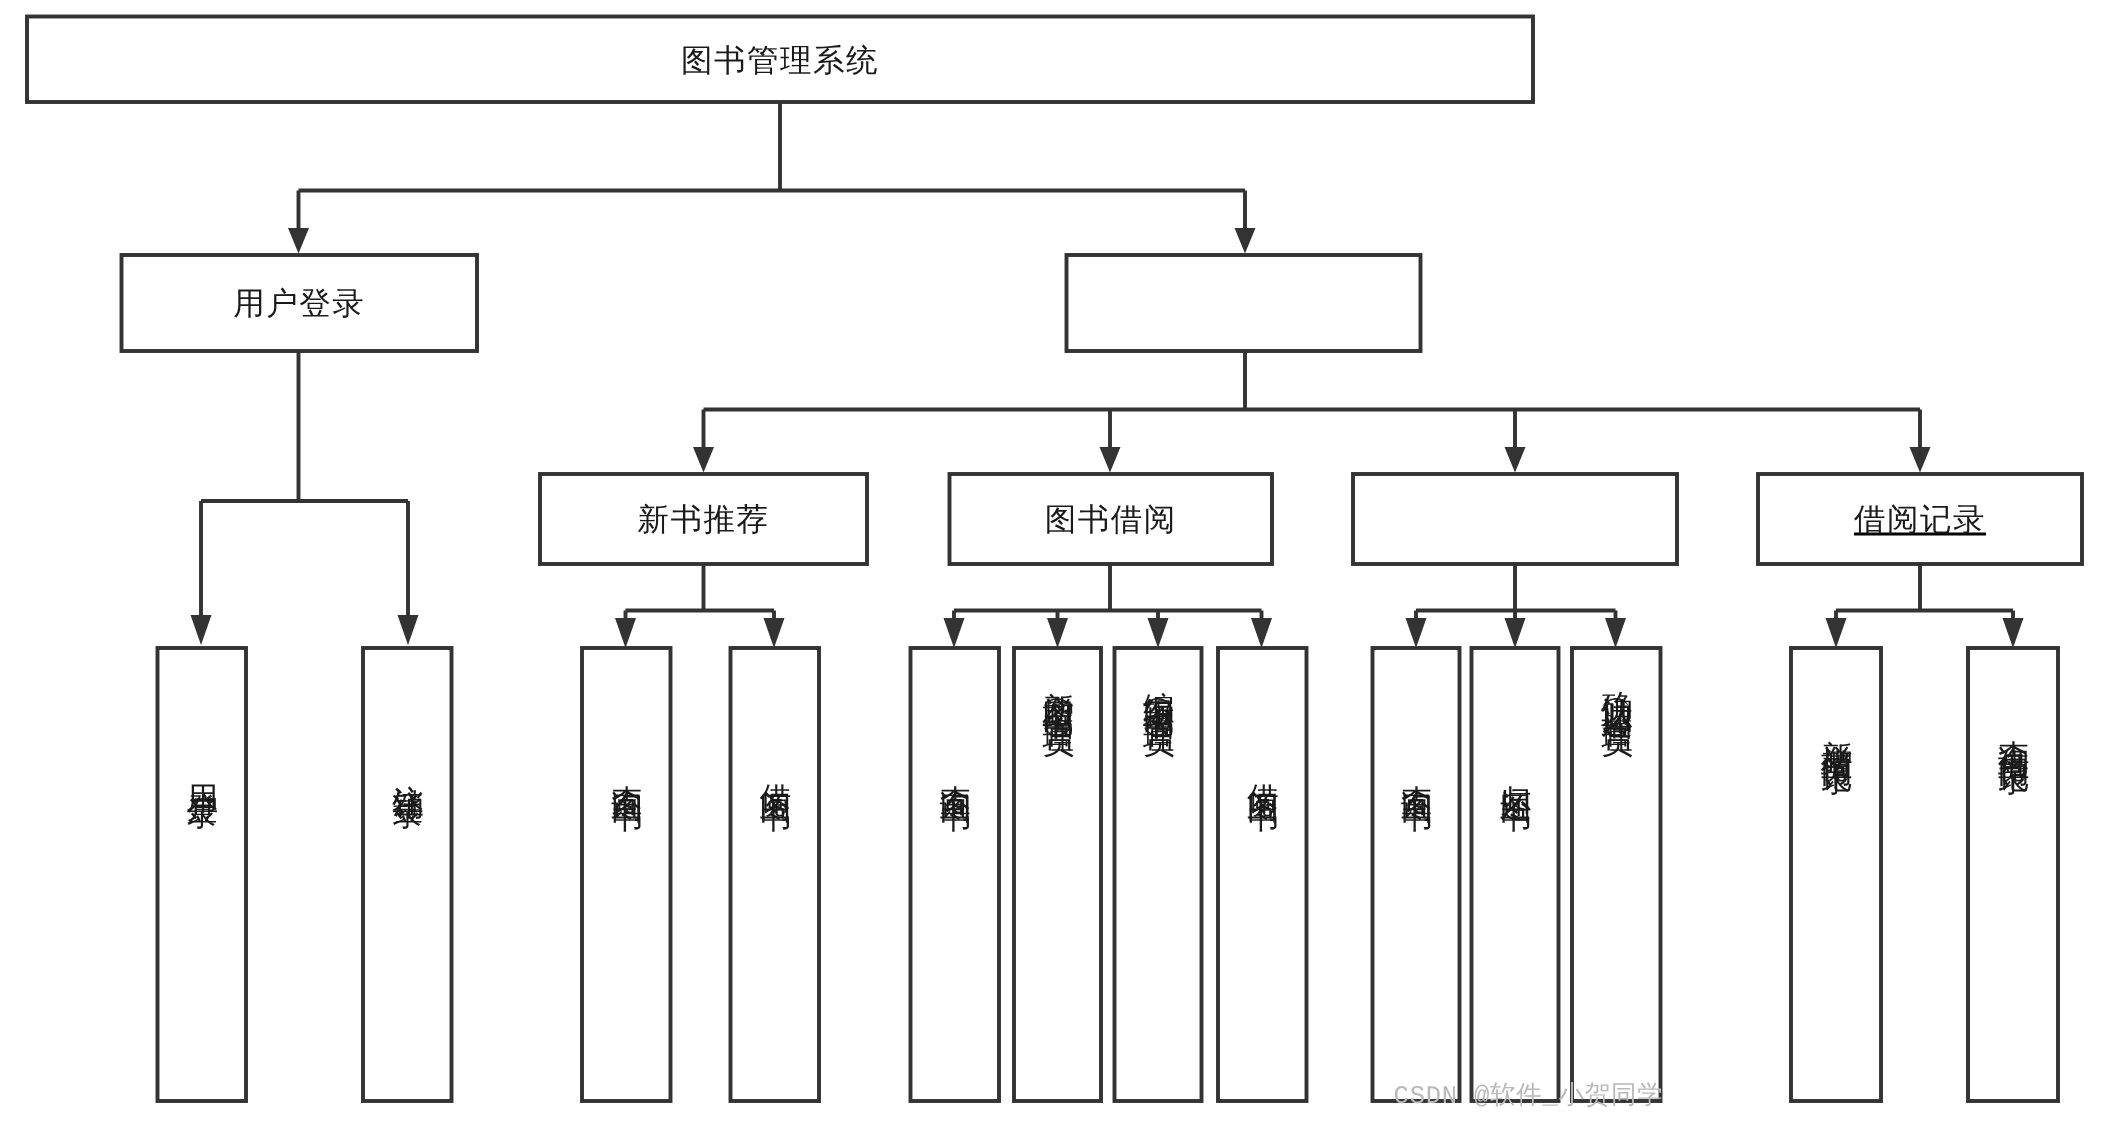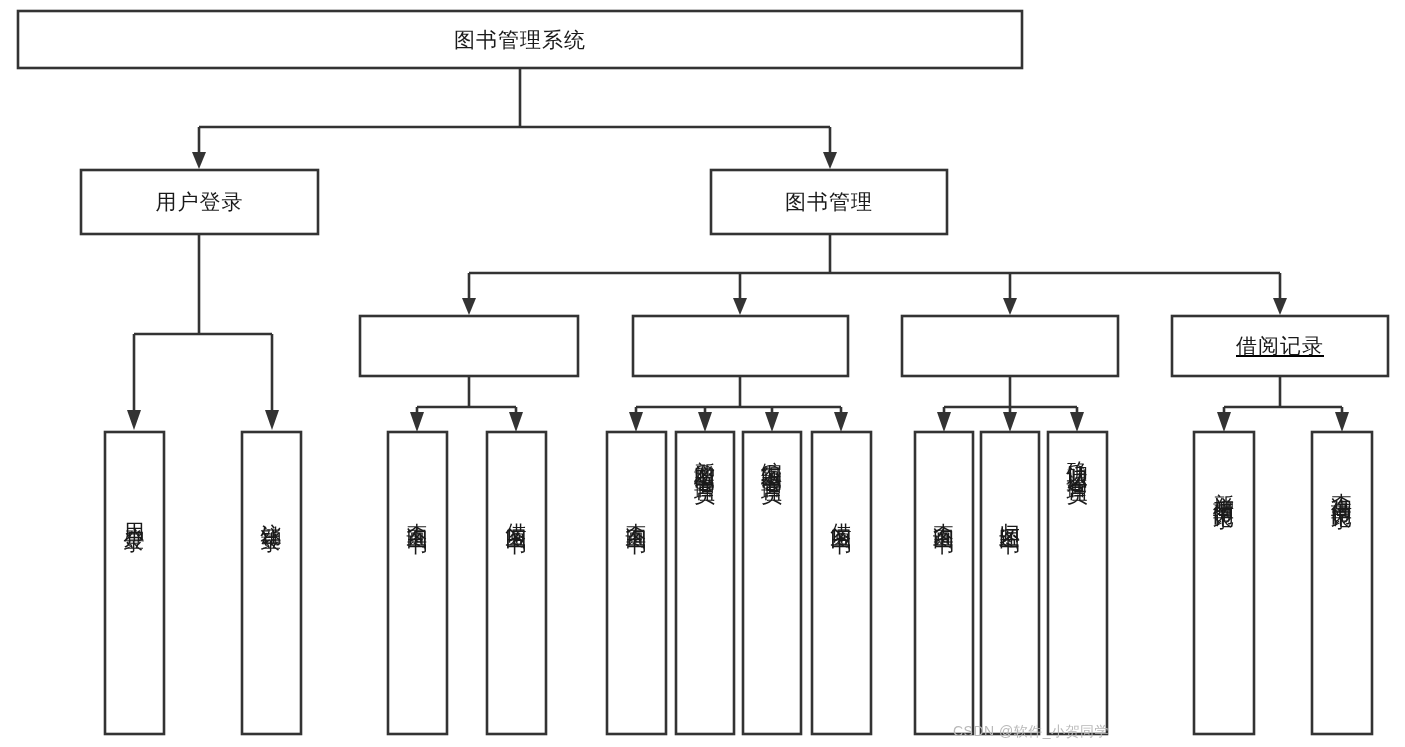--- a/index.html
+++ b/index.html
@@ -69,22 +69,22 @@
     font-family: "Liberation Sans", "DejaVu Sans", sans-serif;
     font-size: 21px;
     color: #1a1a1a;
     letter-spacing: 1px;
     white-space: nowrap;
   }
   .watermark {
     position: absolute;
     right: 12px;
     bottom: 6px;
-    font-family: Liberation Sans, sans-serif;
-    font-size: 14px;
+    font-family: Liberation Mono, monospace;
+    font-size: 17px;
     color: #b9b9b9;
     letter-spacing: 0.5px;
     white-space: nowrap;
     pointer-events: none;
   }
 </style>
 </head>
 <body>
 
 <div id="diagram-root">
@@ -189,24 +189,27 @@
     </g>
   </svg>
 
   <div class="hlabel-wrap" style="left:18px; top:11px; width:1004px; height:57px;">
     <span class="hlabel-text">图书管理系统</span>
   </div>
 
   <div class="hlabel-wrap" style="left:81px; top:170px; width:237px; height:64px;">
     <span class="hlabel-text">用户登录</span>
   </div>
-  <div class="hlabel-wrap" style="left:711px; top:170px; width:236px; height:64px;">
-    <span class="hlabel-text">图书管理</span>
-  </div>
-
+
+  <div class="hlabel-wrap" style="left:360px; top:316px; width:218px; height:60px;">
+    <span class="hlabel-text">新书推荐</span>
+  </div>
+  <div class="hlabel-wrap" style="left:633px; top:316px; width:215px; height:60px;">
+    <span class="hlabel-text">图书借阅</span>
+  </div>
   <div class="hlabel-wrap" style="left:1172px; top:316px; width:216px; height:60px;text-decoration:underline;">
     <span class="hlabel-text">借阅记录</span>
   </div>
 
   <div class="vlabel-wrap" style="left:105px; top:432px; width:59px; height:302px; padding-top:74px;">
     <span class="vlabel-text">用户登录</span>
   </div>
   <div class="vlabel-wrap" style="left:242px; top:432px; width:59px; height:302px; padding-top:74px;">
     <span class="vlabel-text">注销登录</span>
   </div>

